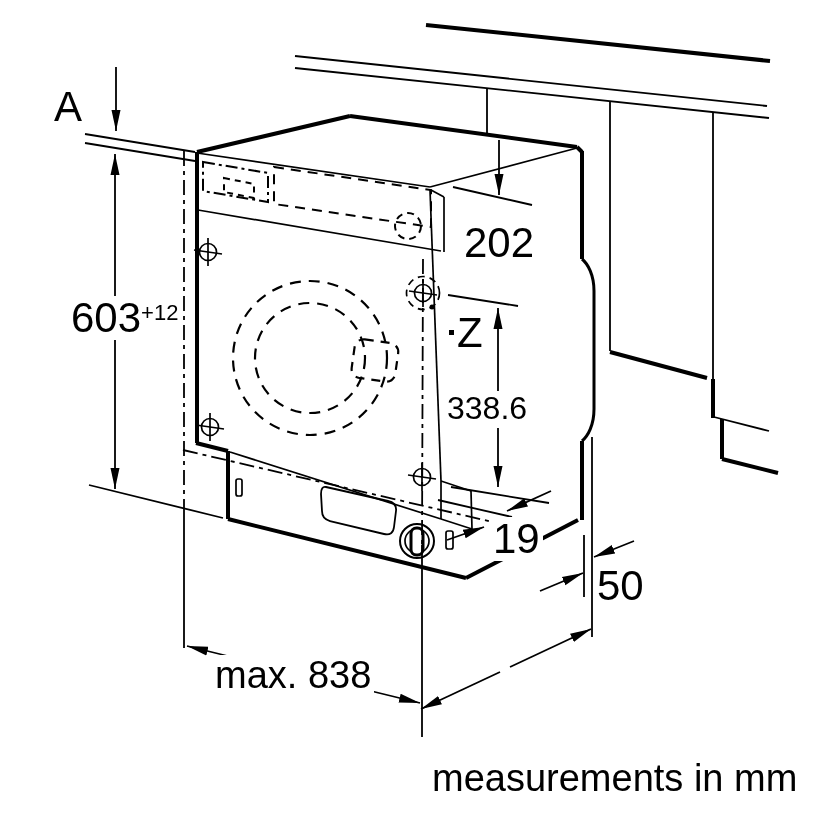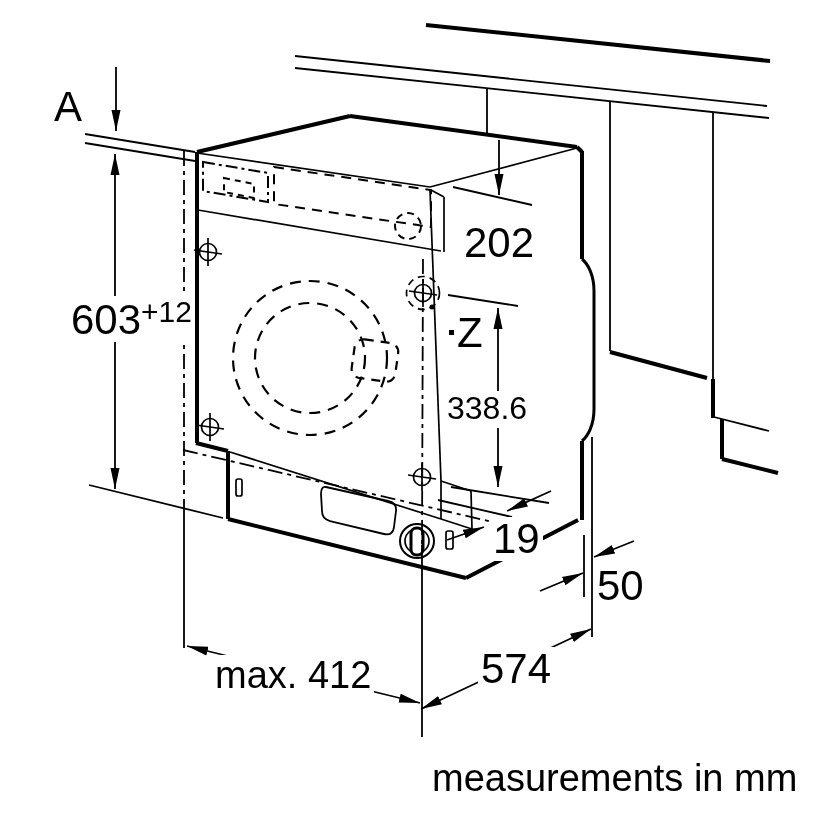--- a/index.html
+++ b/index.html
@@ -14,21 +14,21 @@
   .dim-label{
     position:absolute;
     color:#000;
     font-family:"Liberation Sans", sans-serif;
     white-space:nowrap;
     line-height:1;
     user-select:none;
   }
   .bg{background:#ffffff;padding:1px 3px;}
   .num{font-size:42px;}
-  .sup{font-size:30px;vertical-align:12px;}
+  .sup{font-size:22px;vertical-align:12px;}
   .small{font-size:38px;}
 </style>
 </head>
 <body>
 
 <div class="stage">
 
 <svg width="825" height="819" viewBox="0 0 825 819">
   <defs>
     <marker id="ah" markerUnits="userSpaceOnUse" markerWidth="22" markerHeight="12" refX="21" refY="6" orient="auto">
@@ -177,19 +177,18 @@
   <div class="dim-label num" style="left:464px;top:222px;">202</div>
 
   <div class="dim-label num" style="left:457px;top:312px;">Z</div>
 
   <div class="dim-label num bg" style="left:444px;top:391px;font-size:32px;">338.6</div>
 
   <div class="dim-label num bg" style="left:490px;top:517px;">19</div>
 
   <div class="dim-label num" style="left:597px;top:565px;">50</div>
 
-  <div class="dim-label num bg" style="left:478px;top:647px;">574</div>
 
-  <div class="dim-label small bg" style="left:212px;top:655px;">max. 412</div>
+  <div class="dim-label small bg" style="left:212px;top:655px;">max. 838</div>
 
   <div class="dim-label small" style="left:432px;top:759px;text-align:center;">measurements in mm</div>
 
 </div>
 
 </body></html>

